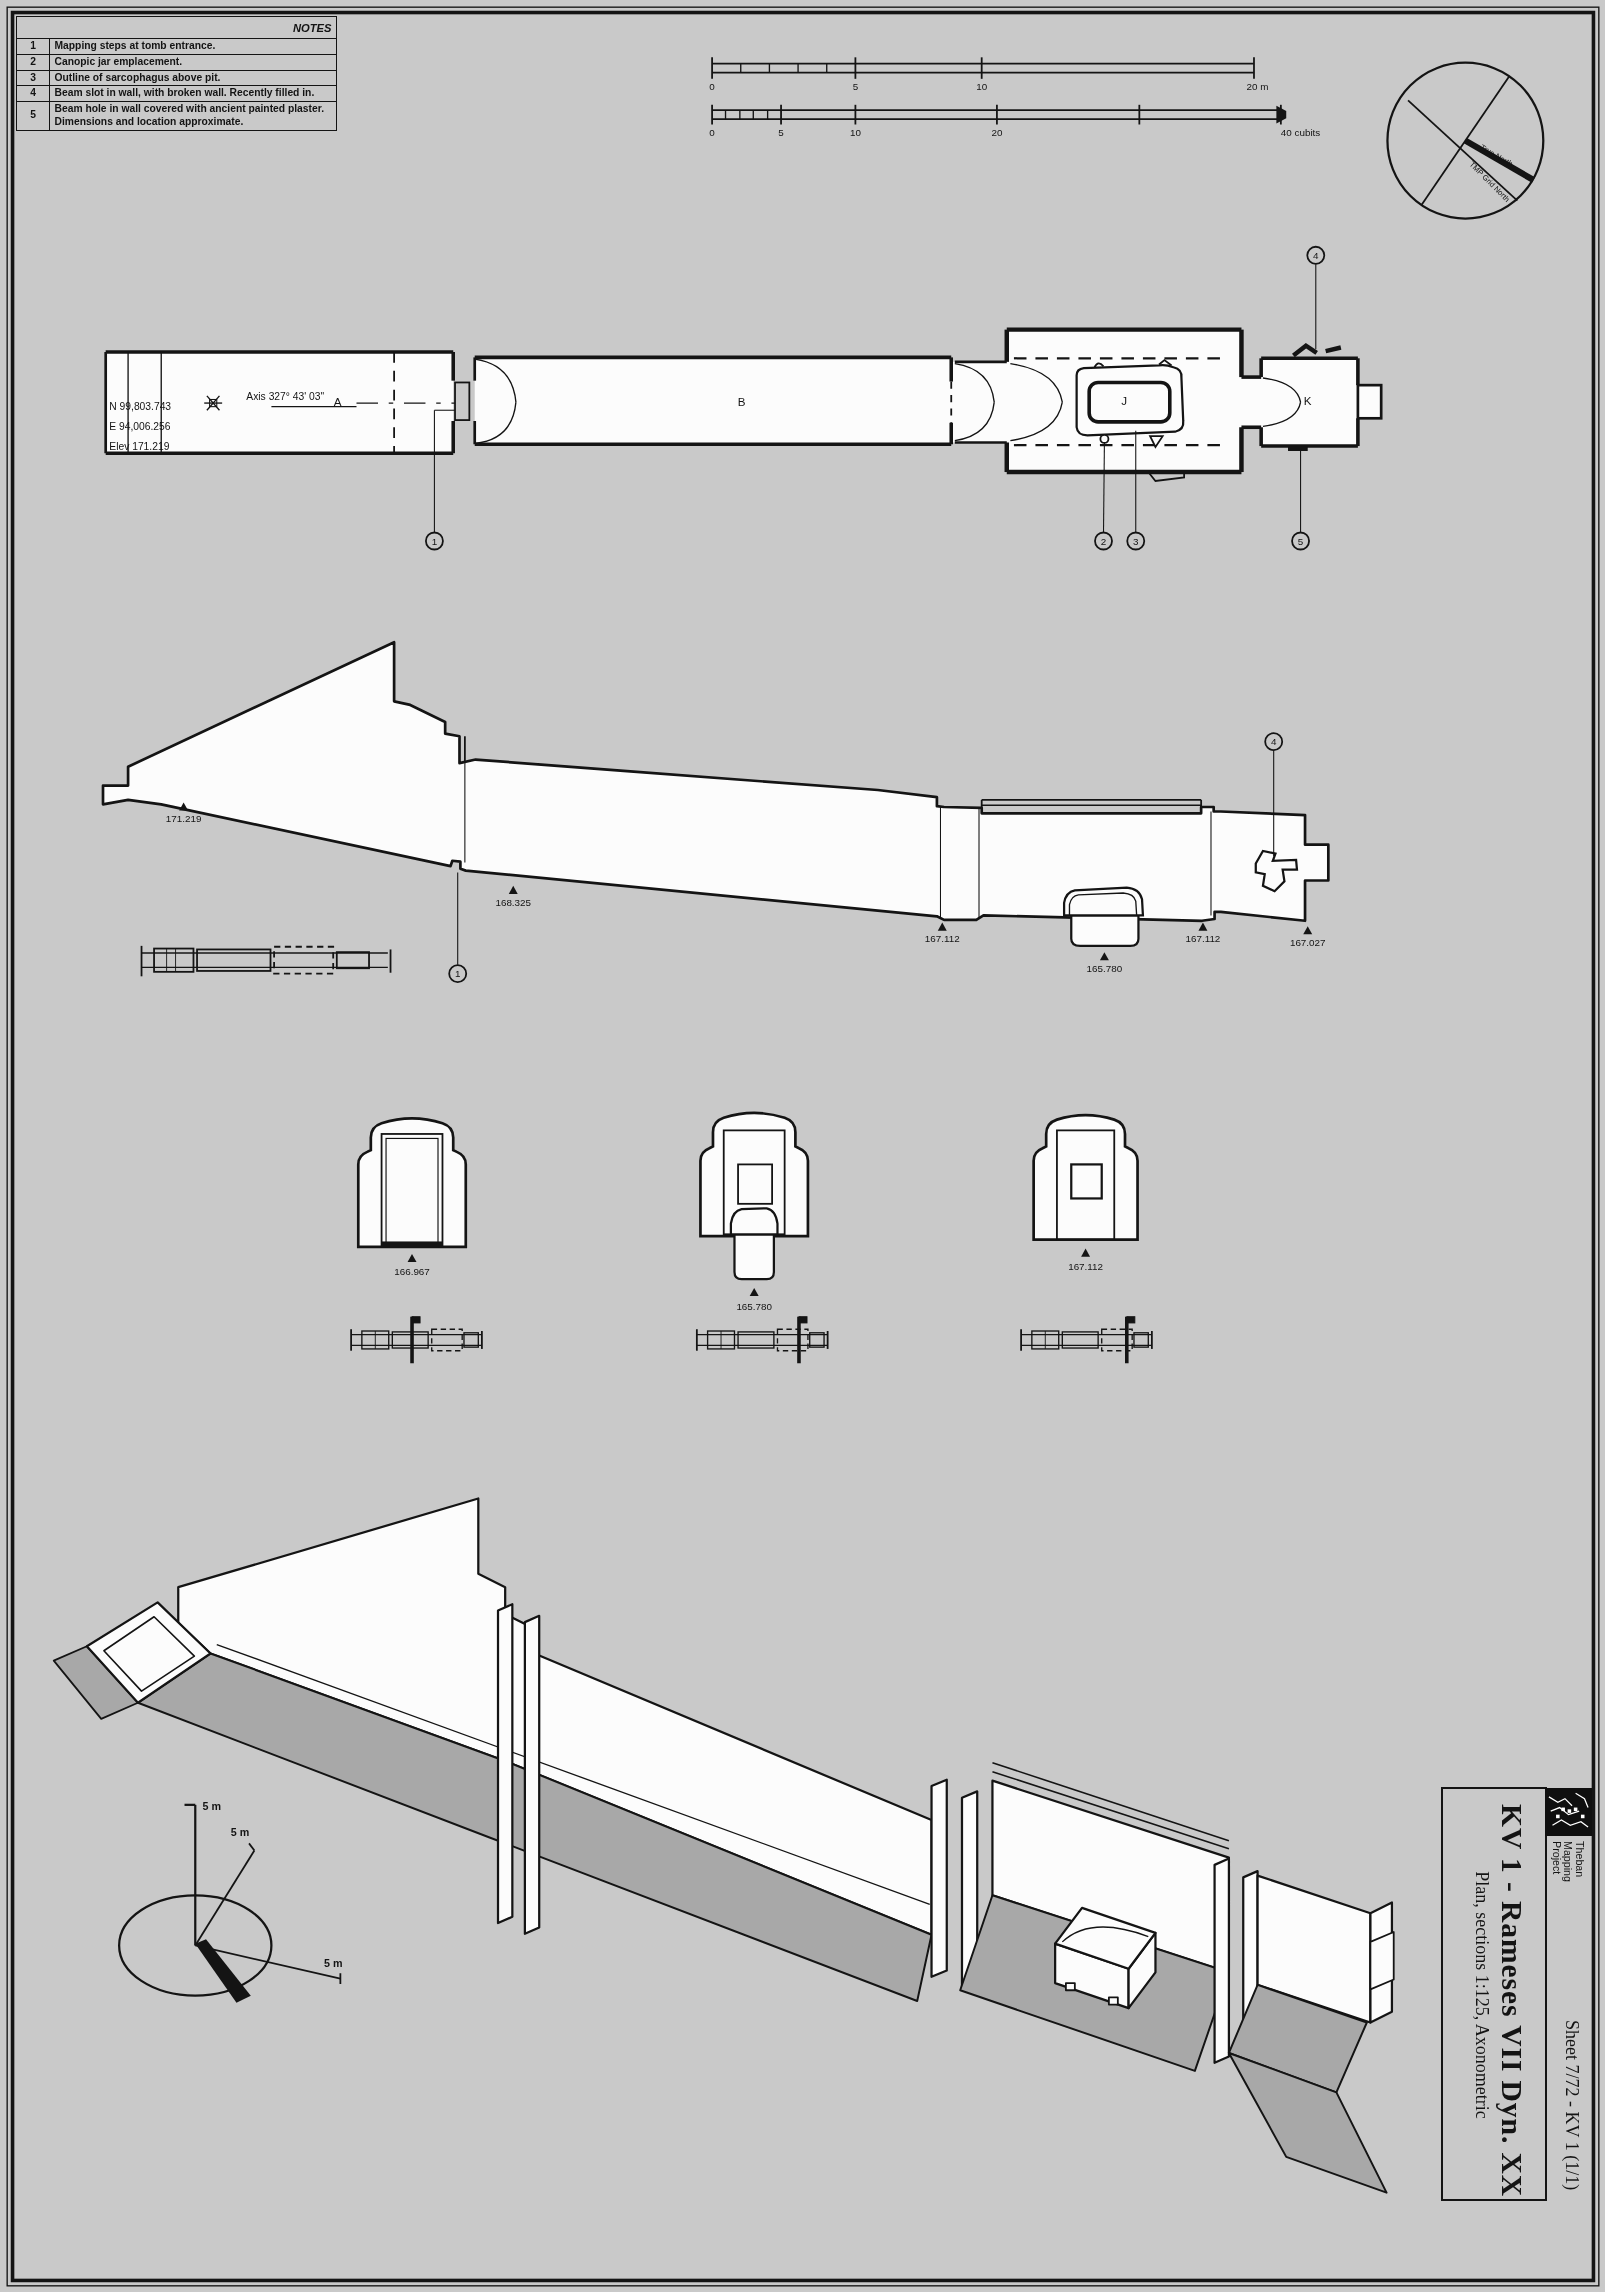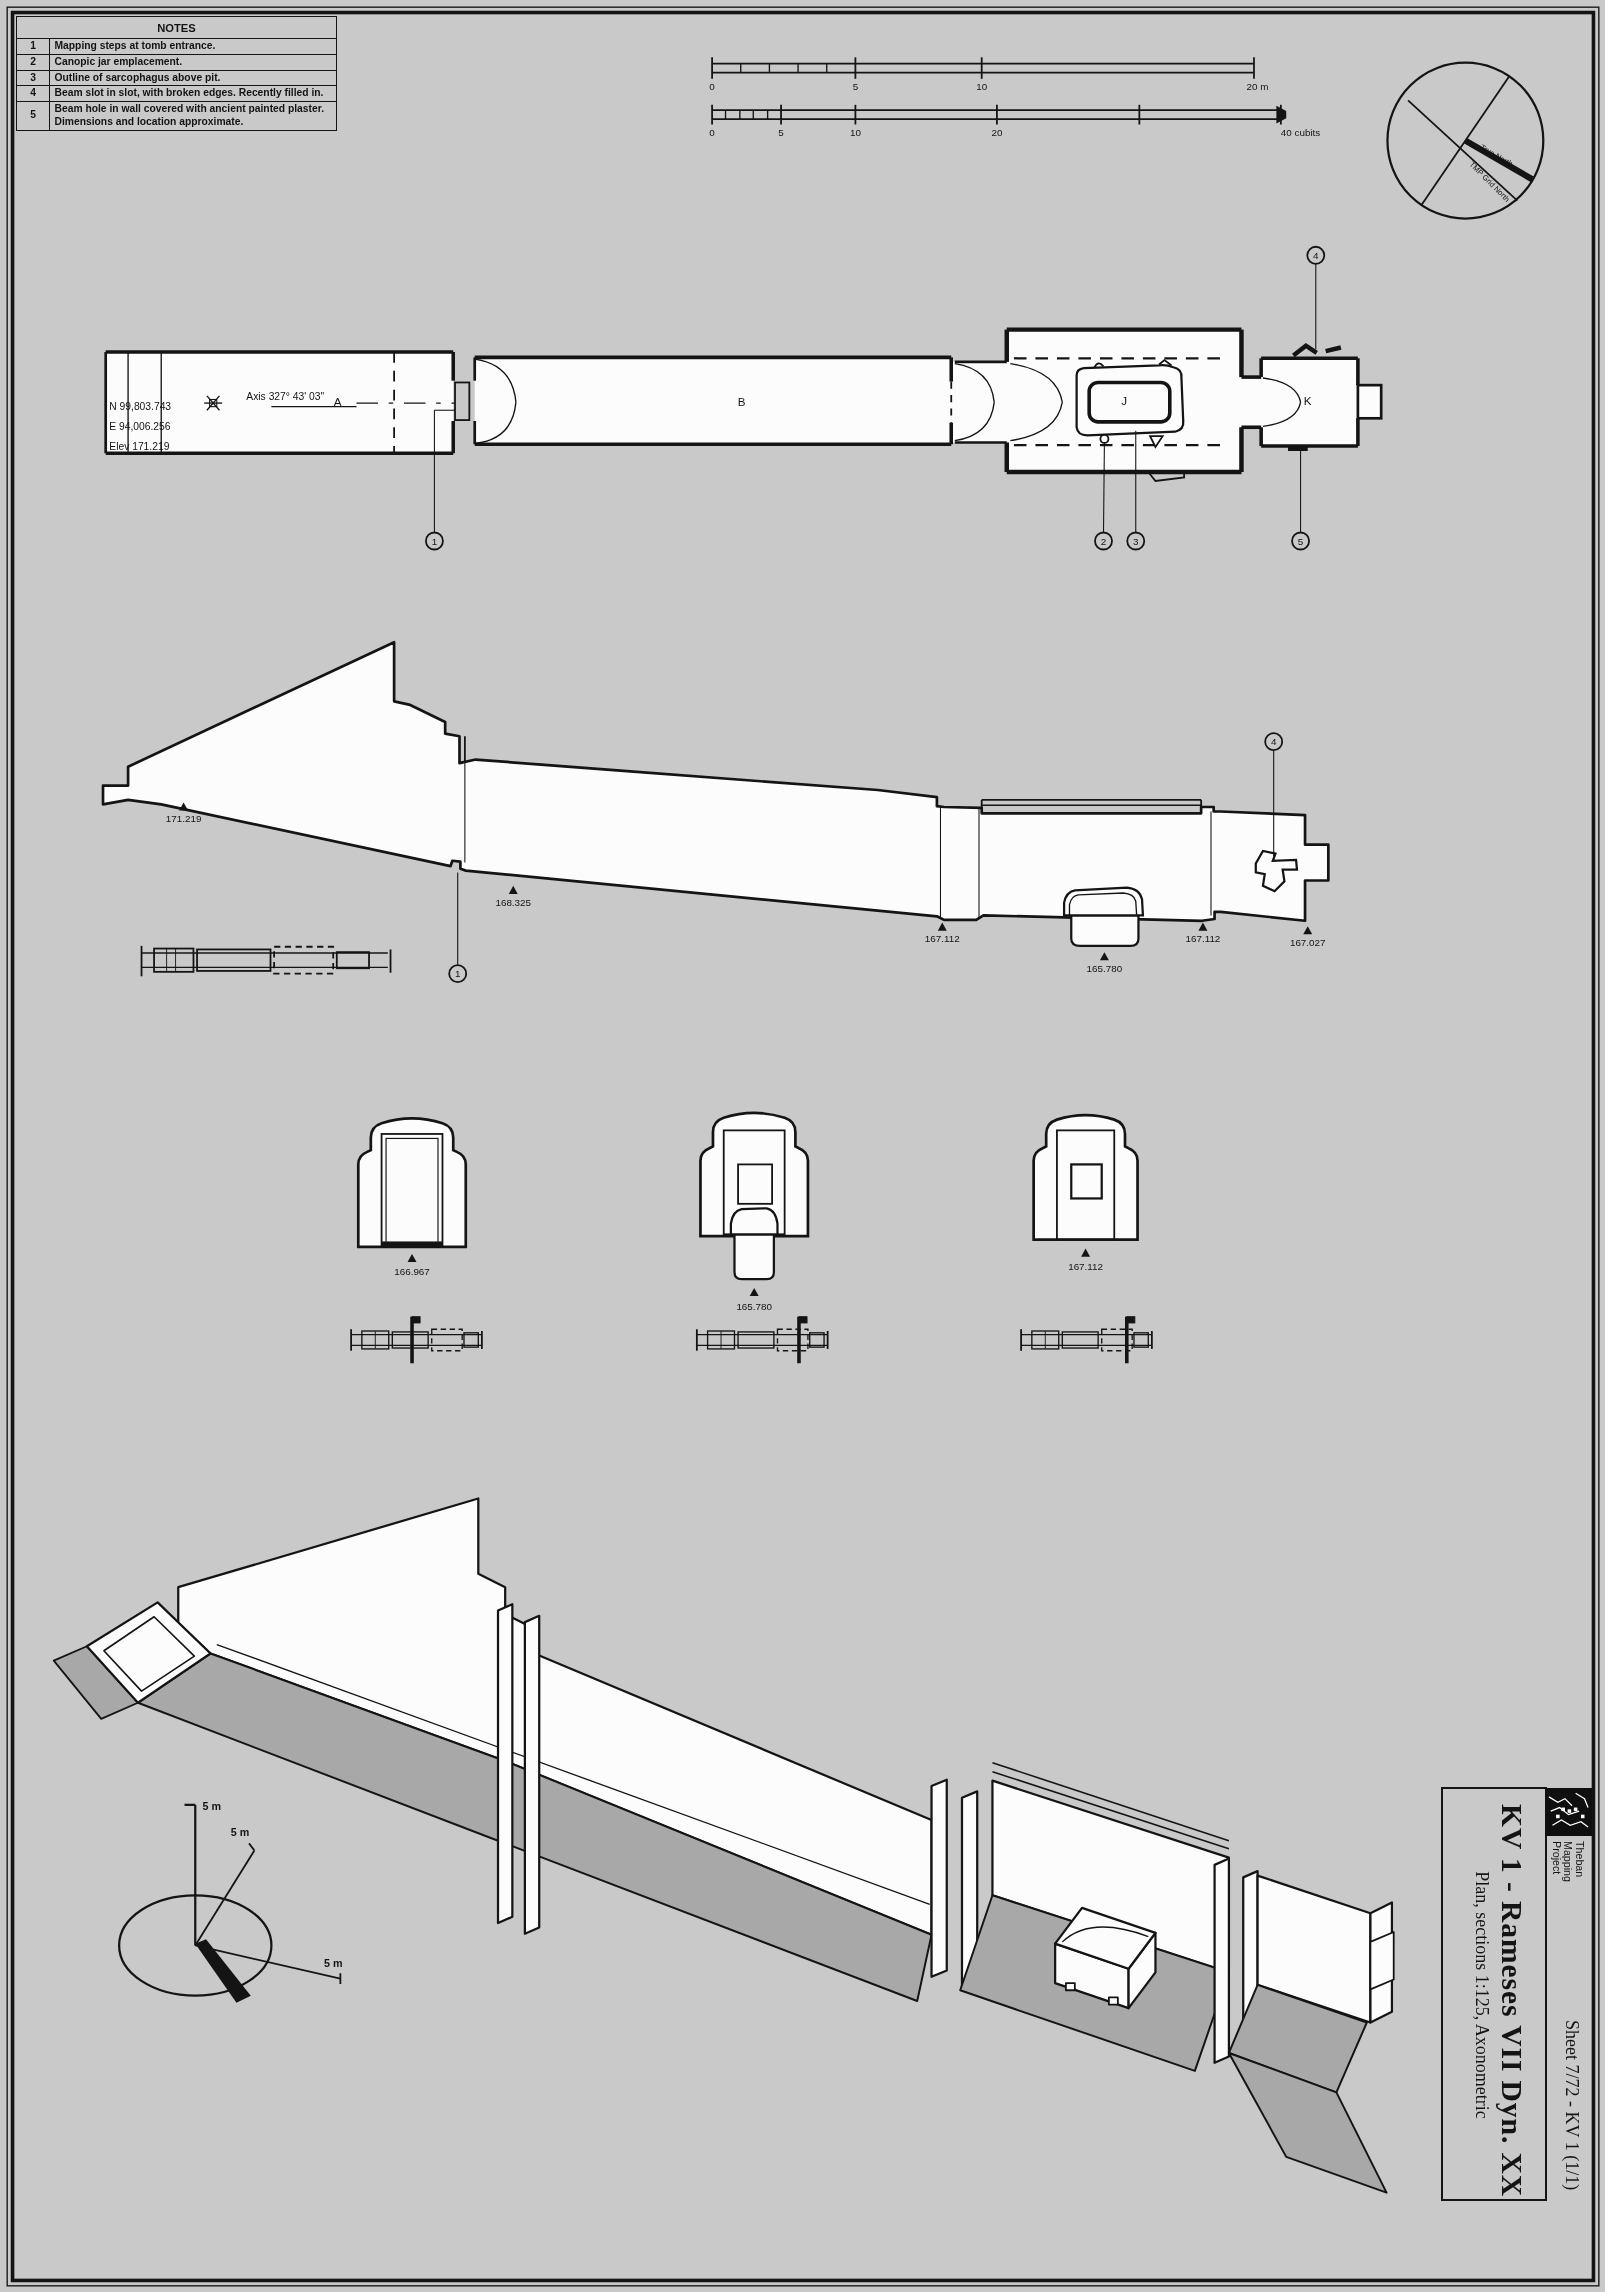--- a/index.html
+++ b/index.html
@@ -4,21 +4,21 @@
 <style>
   html,body{margin:0;padding:0;background:#9a9a9a;}
   .page{position:relative;width:1606px;height:2293px;background:#c9c9c9;overflow:hidden;
         font-family:"Liberation Sans",sans-serif;color:#141414;}
   svg text{font-family:"Liberation Sans",sans-serif;fill:#141414;}
   .drawing{position:absolute;left:0;top:0;}
   
   .notes{position:absolute;left:16px;top:16px;width:321px;border-collapse:collapse;
          font-size:10.3px;font-weight:bold;line-height:1.25;}
   .notes td,.notes th{border:1.8px solid #141414;padding:0.9px 4.5px;}
-  .notes th{text-align:center;height:19.7px;font-size:11.2px;}
+  .notes th{text-align:right;height:19.7px;font-size:11.2px;font-style:italic;}
   .notes td.num{width:23px;text-align:center;}
   
   .tblock{position:absolute;left:1441px;top:1787px;width:106px;height:414px;
           border:2.7px solid #141414;box-sizing:border-box;}
   .rot{position:absolute;transform:rotate(90deg);transform-origin:0 0;white-space:nowrap;}
   .tb-title{left:1528px;top:1804px;width:382px;text-align:center;
             font-family:"Liberation Serif",serif;}
   .tb-title .t1{font-size:29.6px;font-weight:bold;letter-spacing:0.9px;}
   .tb-title .t2{font-size:18px;margin-top:2.7px;}
   .tb-org{left:1585px;top:1841px;font-size:10.7px;line-height:11.6px;}
@@ -417,21 +417,21 @@
   <tr>
     <td class="num">2</td>
     <td>Canopic jar emplacement.</td>
         </tr>
   <tr>
     <td class="num">3</td>
     <td>Outline of sarcophagus above pit.</td>
         </tr>
   <tr>
     <td class="num">4</td>
-    <td>Beam slot in slot, with broken edges.  Recently filled in.</td>
+    <td>Beam slot in wall, with broken wall.  Recently filled in.</td>
         </tr>
   <tr>
     <td class="num">5</td>
     <td>Beam hole in wall covered with ancient painted plaster.  Dimensions and location approximate.</td>
         </tr>
 </tbody>
     </table>
 
 <div class="tblock"></div>
 

